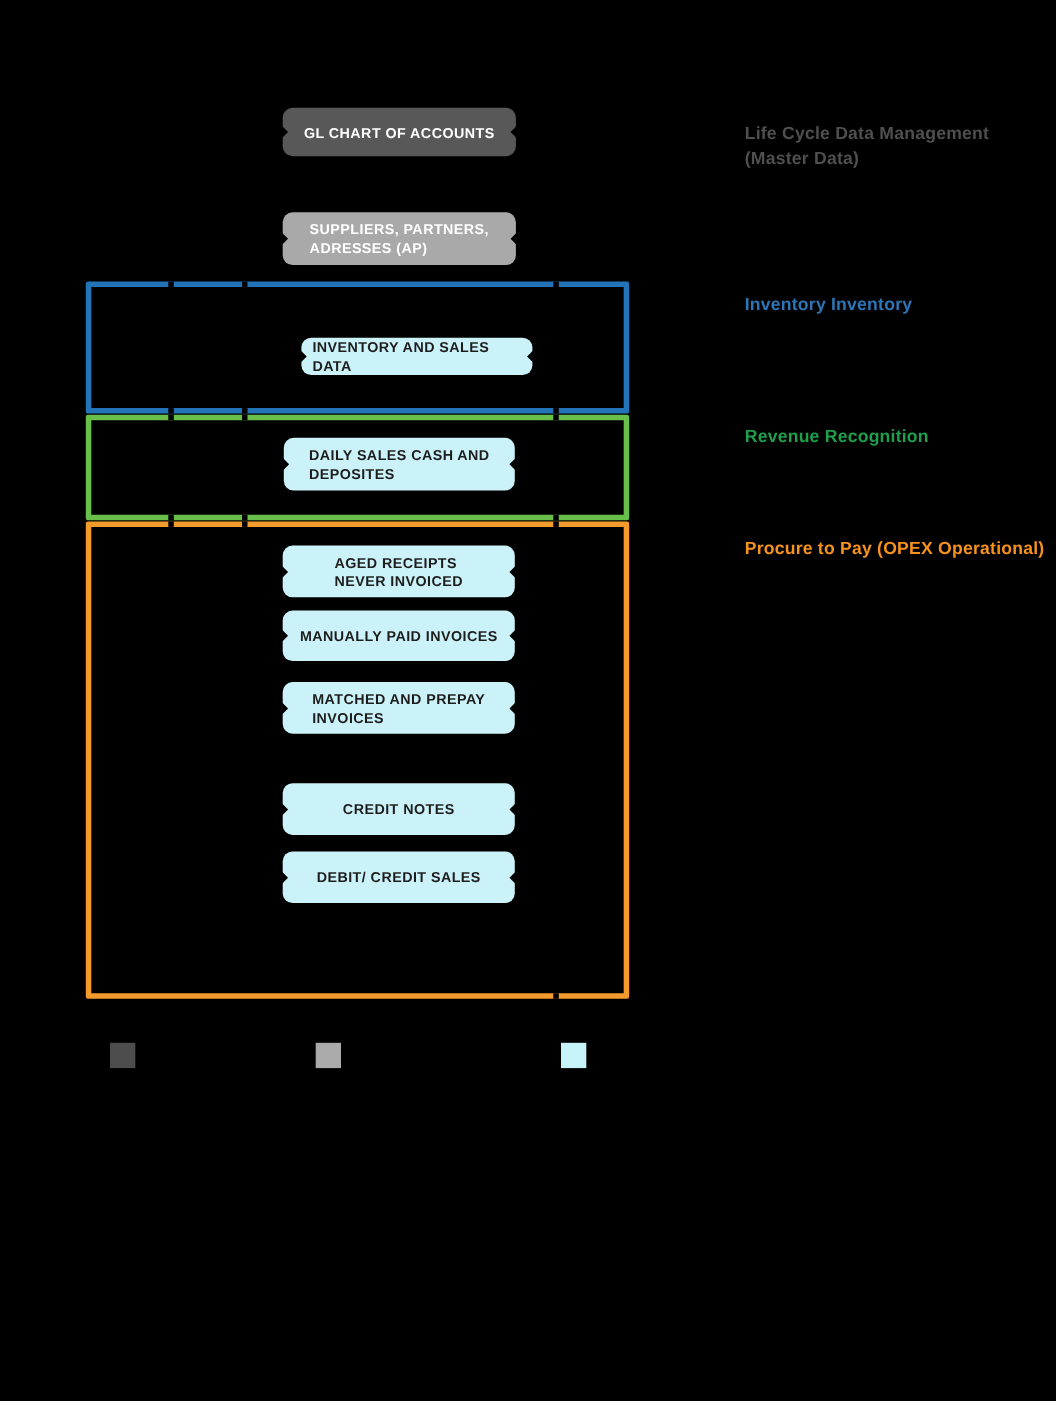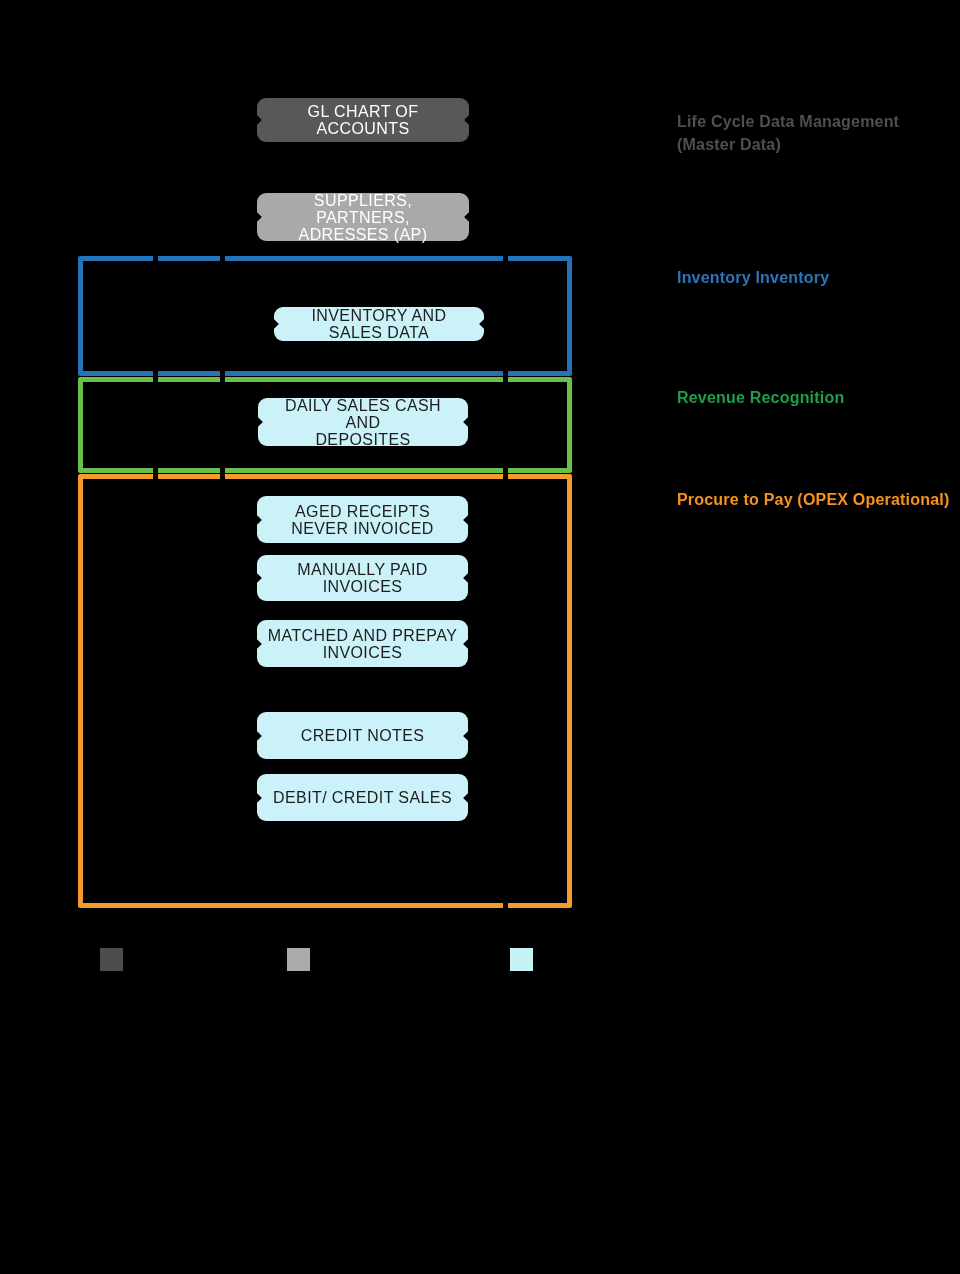--- a/index.html
+++ b/index.html
@@ -11,24 +11,23 @@
     font-family: "Liberation Sans", "DejaVu Sans", sans-serif;
     overflow: hidden;
   }
 
   
   .node {
     position: absolute;
     display: flex;
     align-items: center;
     justify-content: center;
-    text-align: center;
     white-space: pre-line;
-    font-weight: normal;
-    font-size: 16px;
+    font-weight: bold;
+    font-size: 13px;
     line-height: 17px;
     letter-spacing: 0.4px;
     border-radius: 9px;
     box-sizing: border-box;
     padding: 2px 10px;
   }
   
   .node::before, .node::after {
     content: "";
     position: absolute;

